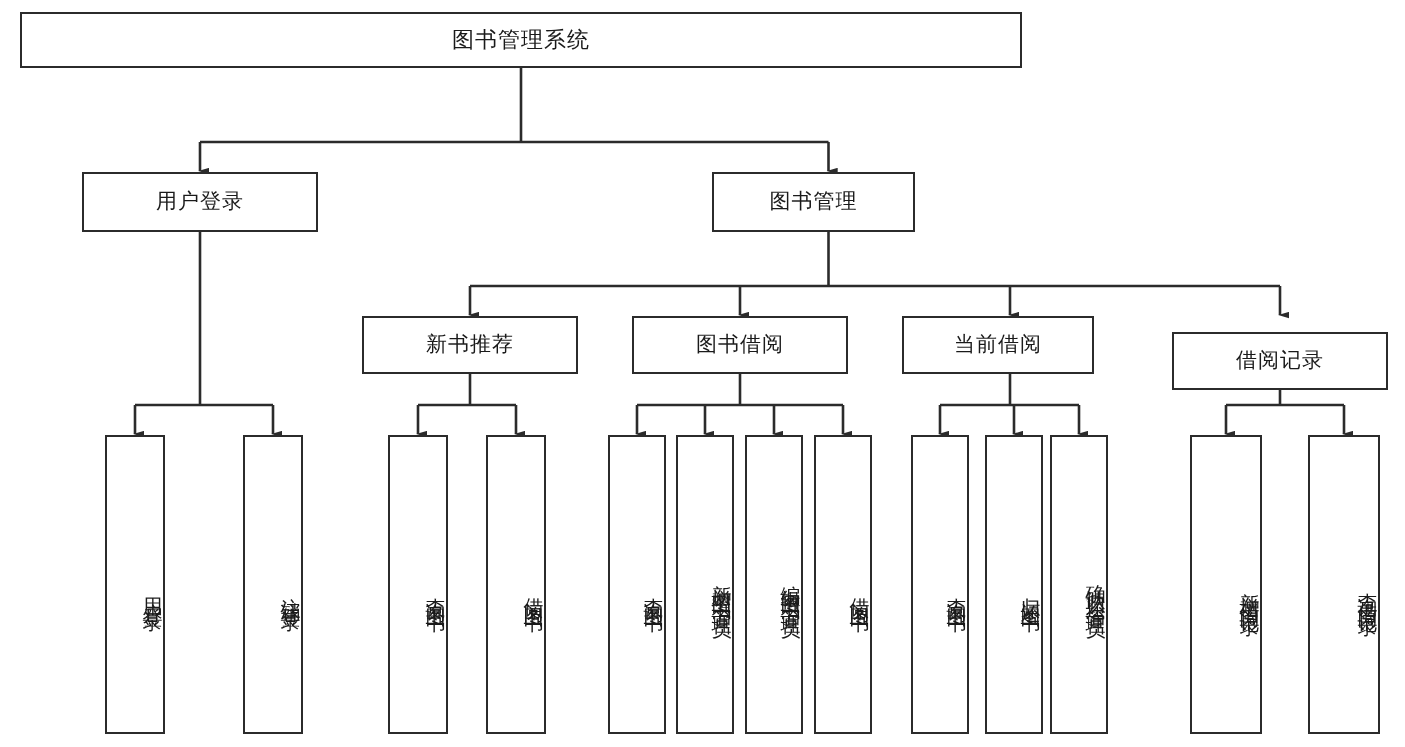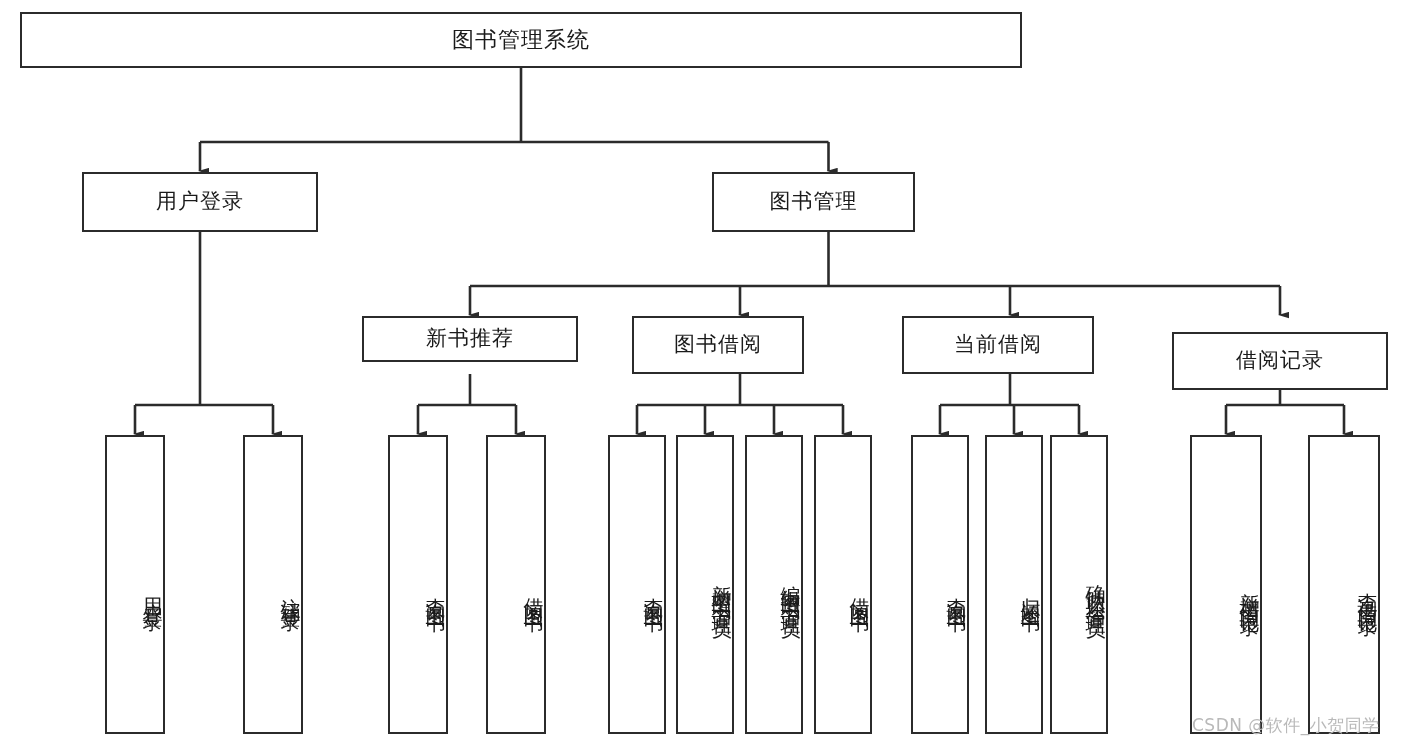--- a/index.html
+++ b/index.html
@@ -118,24 +118,24 @@
   <div id="node-layer">
       <div class="node horizontal title" style="left: 20px; top: 12px; width: 1002px; height: 56px;">
         <span>图书管理系统</span>
       </div>
       <div class="node horizontal" style="left: 82px; top: 172px; width: 236px; height: 60px;">
         <span>用户登录</span>
       </div>
       <div class="node horizontal" style="left: 712px; top: 172px; width: 203px; height: 60px;">
         <span>图书管理</span>
       </div>
-      <div class="node horizontal" style="left: 362px; top: 316px; width: 216px; height: 46px;">
+      <div class="node horizontal" style="left: 362px; top: 316px; width: 216px; height: 58px;">
         <span>新书推荐</span>
       </div>
-      <div class="node horizontal" style="left: 632px; top: 316px; width: 172px; height: 58px;">
+      <div class="node horizontal" style="left: 632px; top: 316px; width: 216px; height: 58px;">
         <span>图书借阅</span>
       </div>
       <div class="node horizontal" style="left: 902px; top: 316px; width: 192px; height: 58px;">
         <span>当前借阅</span>
       </div>
       <div class="node horizontal" style="left: 1172px; top: 332px; width: 216px; height: 58px;">
         <span>借阅记录</span>
       </div>
       <div class="node vertical" style="left: 105px; top: 435px; width: 60px; height: 299px;">
         <span class="vtext">用户登录</span>
@@ -170,14 +170,13 @@
       <div class="node vertical" style="left: 1050px; top: 435px; width: 58px; height: 299px;">
         <span class="vtext">确认归还（管理员）</span>
       </div>
       <div class="node vertical" style="left: 1190px; top: 435px; width: 72px; height: 299px;">
         <span class="vtext">新增借阅记录</span>
       </div>
       <div class="node vertical" style="left: 1308px; top: 435px; width: 72px; height: 299px;">
         <span class="vtext">查询借阅记录</span>
       </div>
     </div>
-  <div class="watermark" style="left: 1192px; top: 714px; color: rgb(185, 185, 185);">CSDN @软件_小贺同学</div>
 </div>
 
 </body></html>

